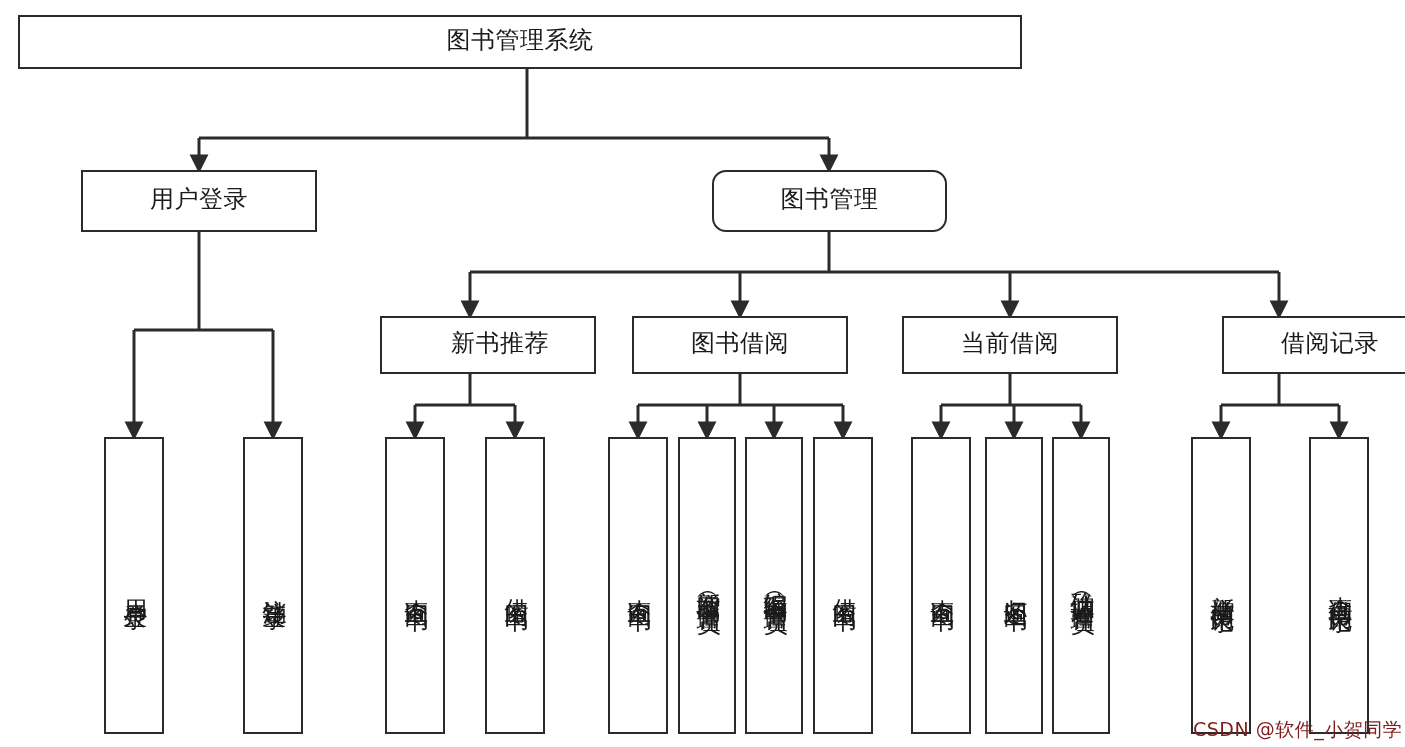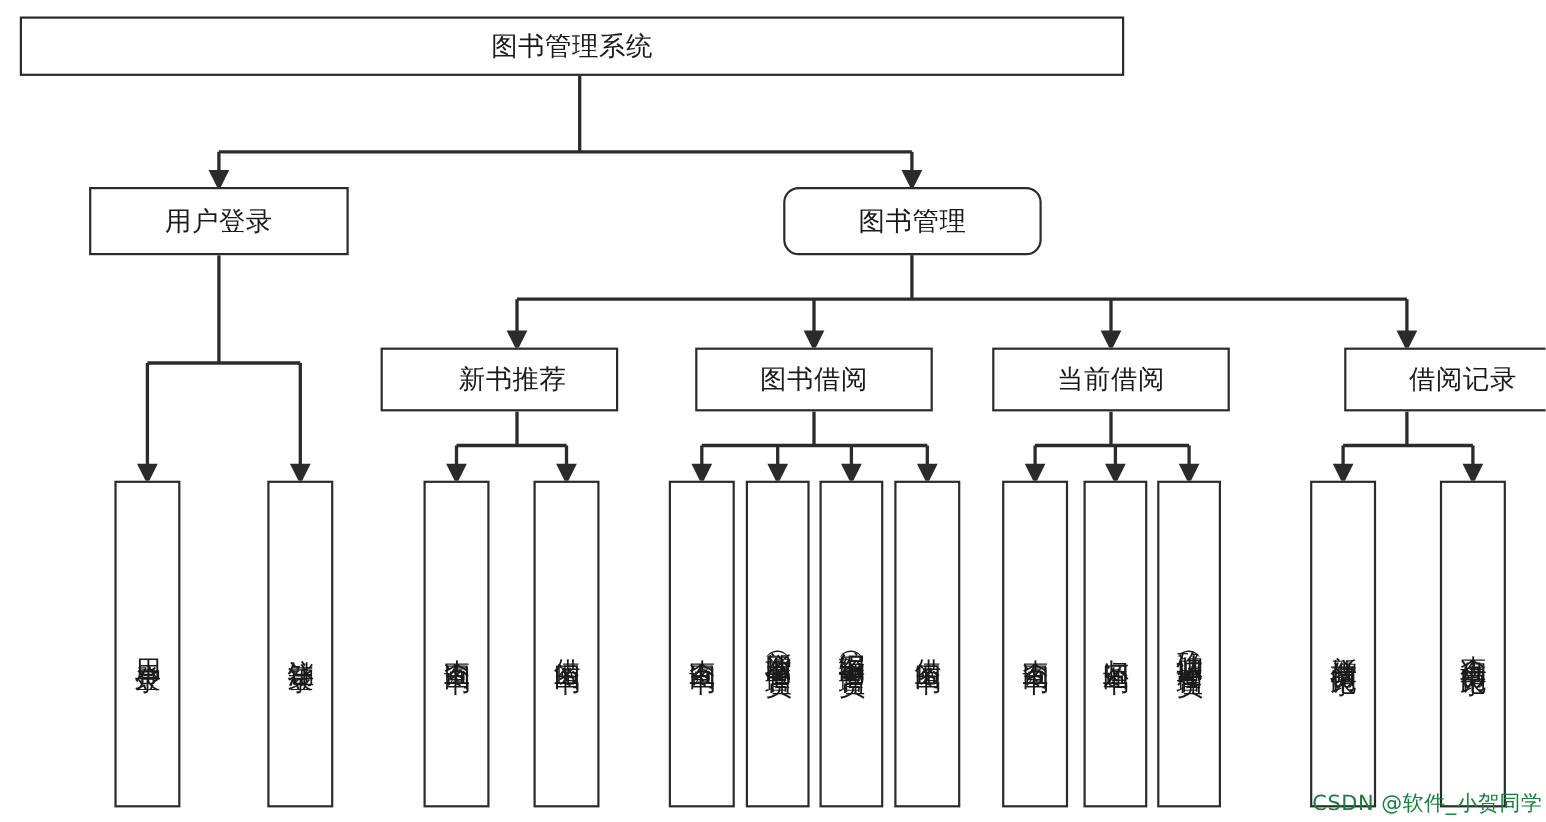--- a/index.html
+++ b/index.html
@@ -28,41 +28,42 @@
   }
   .node-box {
     position: absolute;
     box-sizing: border-box;
     border: 2px solid #2b2b2b;
     background: #ffffff;
     display: flex;
     align-items: center;
     justify-content: center;
     overflow: hidden;
+    font-family: Liberation Mono, monospace;
   }
   .node-label-h {
     font-size: 24px;
     color: #1a1a1a;
     line-height: 1.1;
     letter-spacing: 0.5px;
     white-space: nowrap;
   }
   .node-label-v {
     font-size: 24px;
     color: #1a1a1a;
     writing-mode: vertical-rl;
     text-orientation: upright;
     letter-spacing: 3px;
     line-height: 1.05;
     white-space: nowrap;
   }
   .watermark {
     position: absolute;
     font-size: 19px;
-    color: #15803d;
+    color: #7f1d1d;
     white-space: nowrap;
     letter-spacing: 0.5px;
   }
 </style>
 </head>
 <body>
 
 <div id="diagram-root">
 
   <svg class="diagram-canvas" viewBox="0 0 1405 747" xmlns="http://www.w3.org/2000/svg">
@@ -131,21 +132,21 @@
     <span class="node-label-h">图书管理系统</span>
   </div>
 
   <div class="node-box" style="left: 81px; top: 170px; width: 236px; height: 62px;">
     <span class="node-label-h">用户登录</span>
   </div>
   <div class="node-box" style="left: 712px; top: 170px; width: 235px; height: 62px; border-radius: 14px;">
     <span class="node-label-h">图书管理</span>
   </div>
 
-  <div class="node-box" style="left: 346px; top: 316px; width: 216px; height: 58px; padding-left: 24px;">
+  <div class="node-box" style="left: 380px; top: 316px; width: 216px; height: 58px; padding-left: 24px;">
     <span class="node-label-h">新书推荐</span>
   </div>
   <div class="node-box" style="left: 902px; top: 316px; width: 216px; height: 58px;">
     <span class="node-label-h">当前借阅</span>
   </div>
   <div class="node-box" style="left: 632px; top: 316px; width: 216px; height: 58px;">
     <span class="node-label-h">图书借阅</span>
   </div>
   <div class="node-box" style="left: 1222px; top: 316px; width: 216px; height: 58px;">
     <span class="node-label-h">借阅记录</span>

